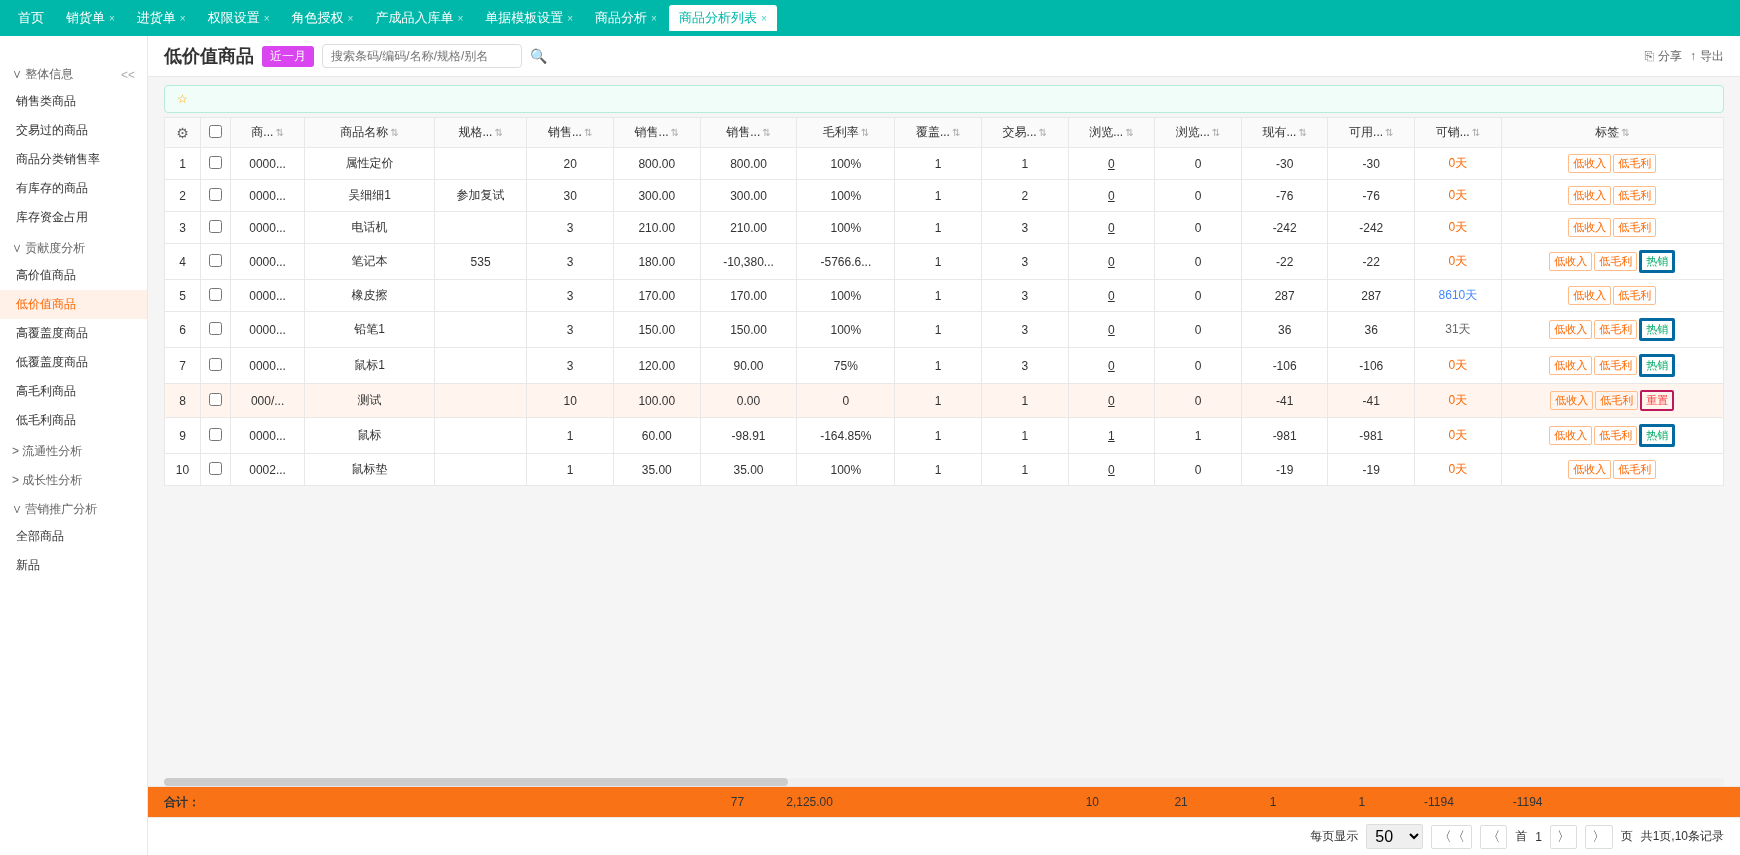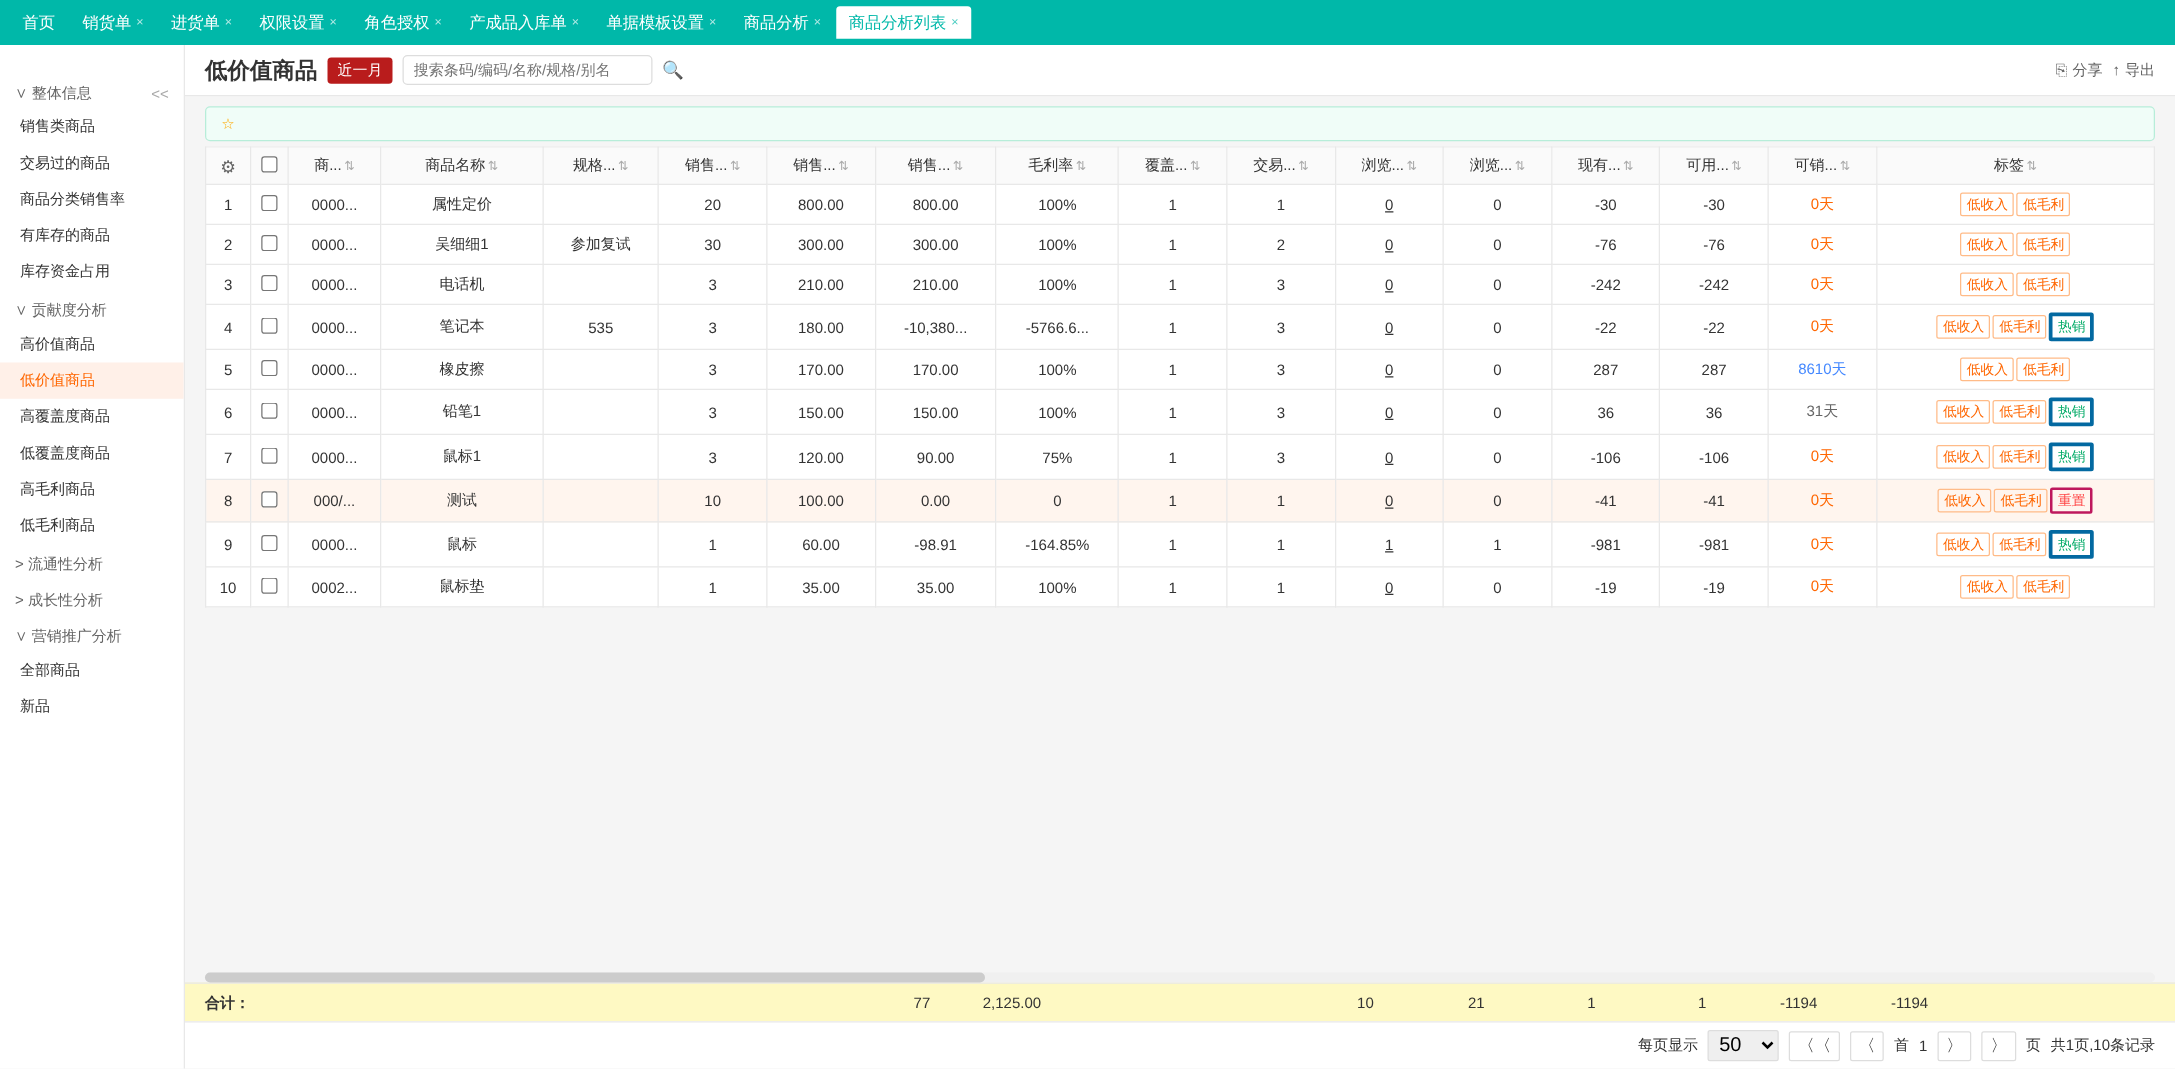--- a/index.html
+++ b/index.html
@@ -74,21 +74,21 @@
       background: #fff;
       border-bottom: 1px solid #e8e8e8;
       gap: 8px;
     }
     .page-title {
       font-size: 18px;
       font-weight: bold;
       color: #333;
     }
     .time-badge {
-      background: #b91c1c;
+      background: #d946ef;
       color: #fff;
       border-radius: 3px;
       padding: 2px 8px;
       font-size: 12px;
     }
     .search-box {
       border: 1px solid #ddd;
       border-radius: 4px;
       padding: 4px 8px;
       width: 200px;
@@ -160,21 +160,21 @@
     .underline { text-decoration: underline; cursor: pointer; color: #333; }
 
     
     input[type=checkbox] { cursor: pointer; }
 
     
     .settings-cell { color: #666; font-size: 14px; cursor: pointer; }
 
     
     .footer-summary {
-      background: #fef9c3;
+      background: #f97316;
       border-top: 1px solid #e8e8e8;
       padding: 6px 16px;
       display: flex;
       align-items: center;
       gap: 0;
     }
     .summary-label {
       font-weight: bold;
       color: #333;
       margin-right: 8px;

